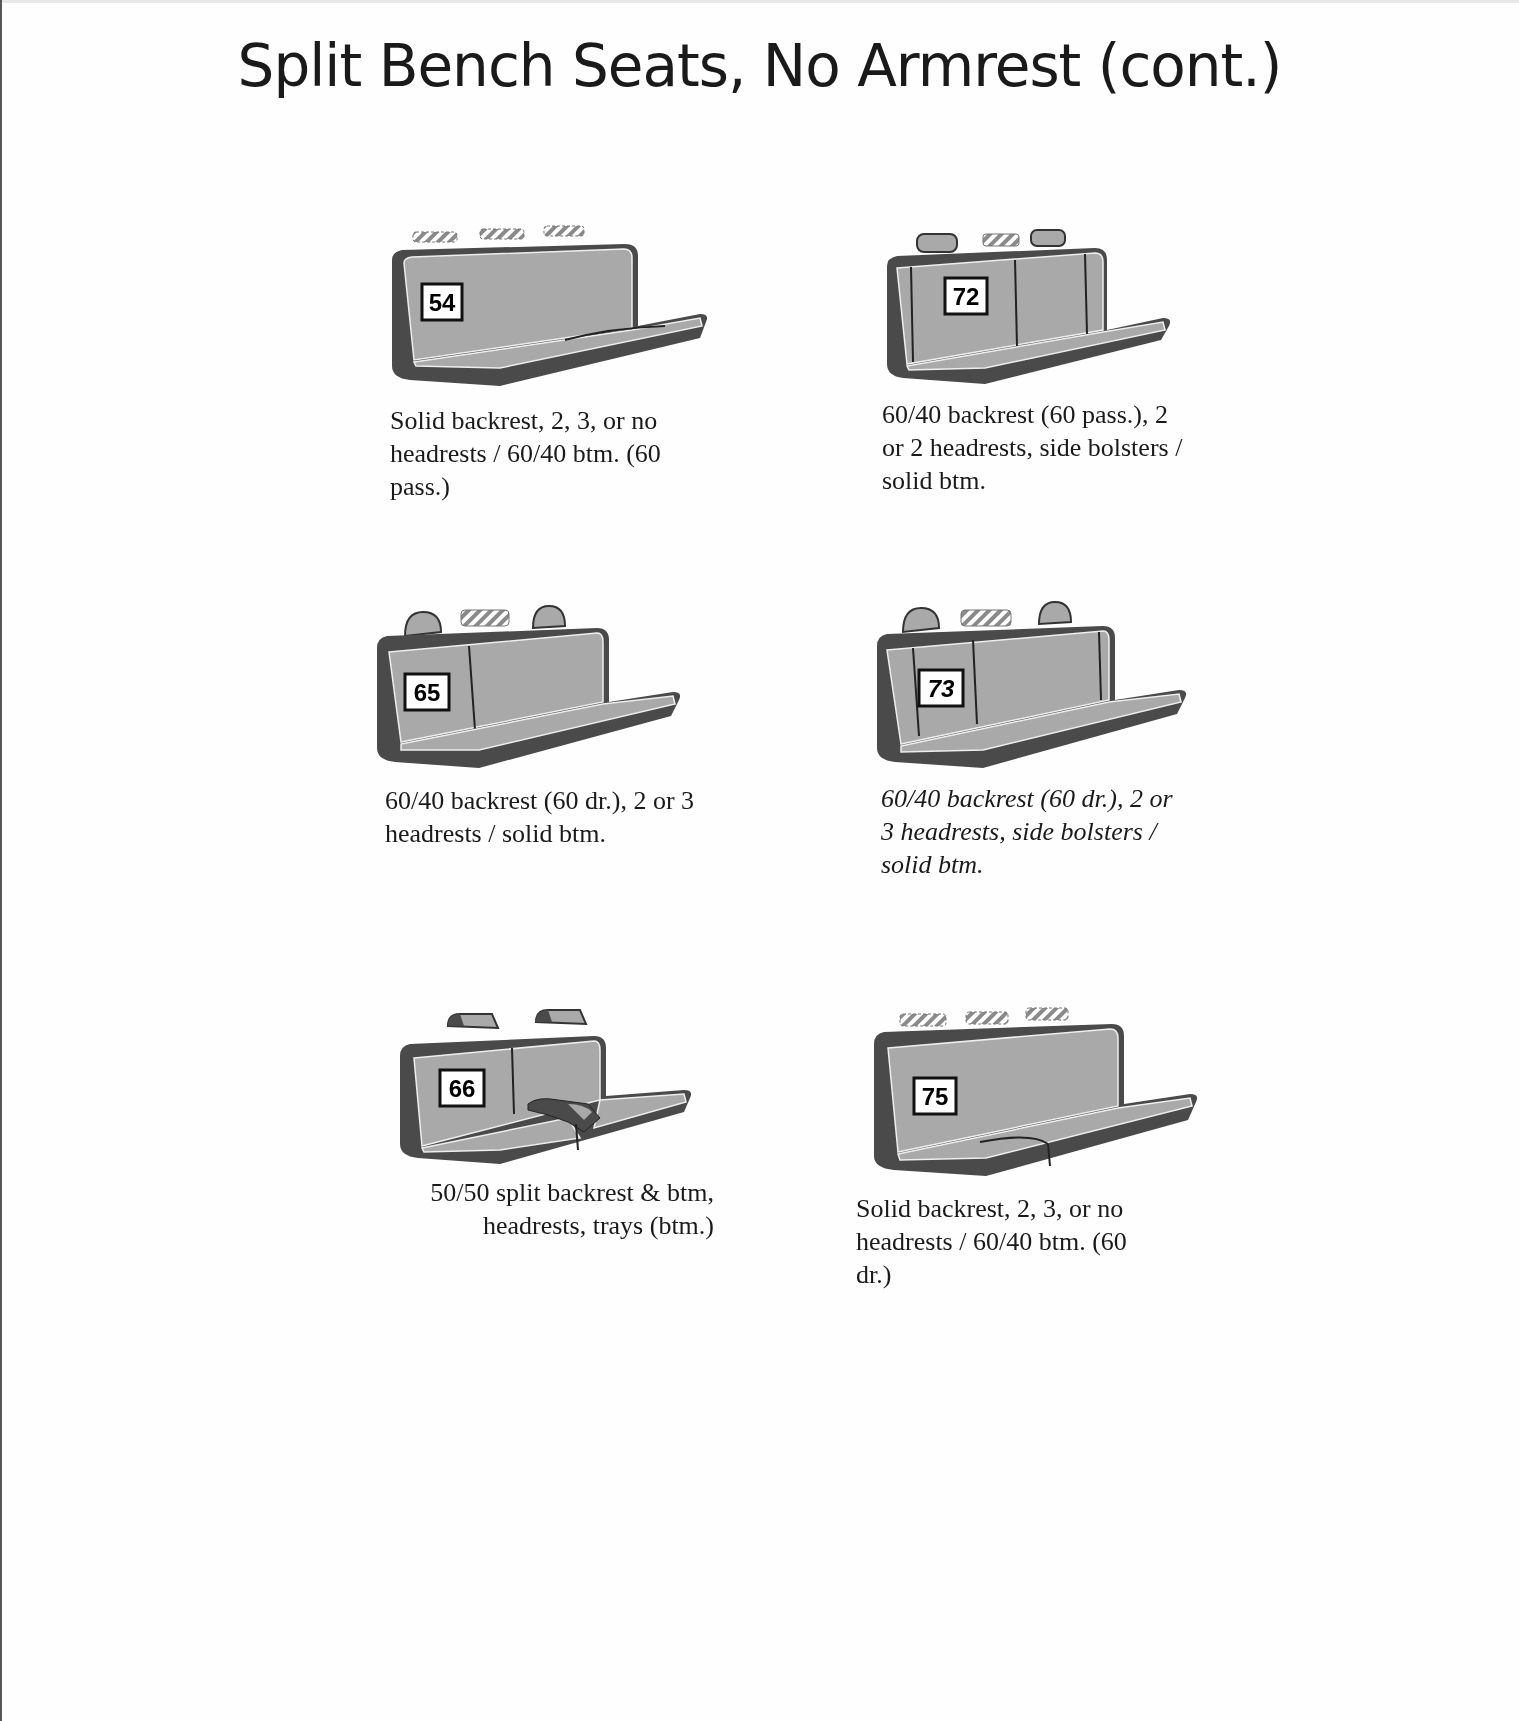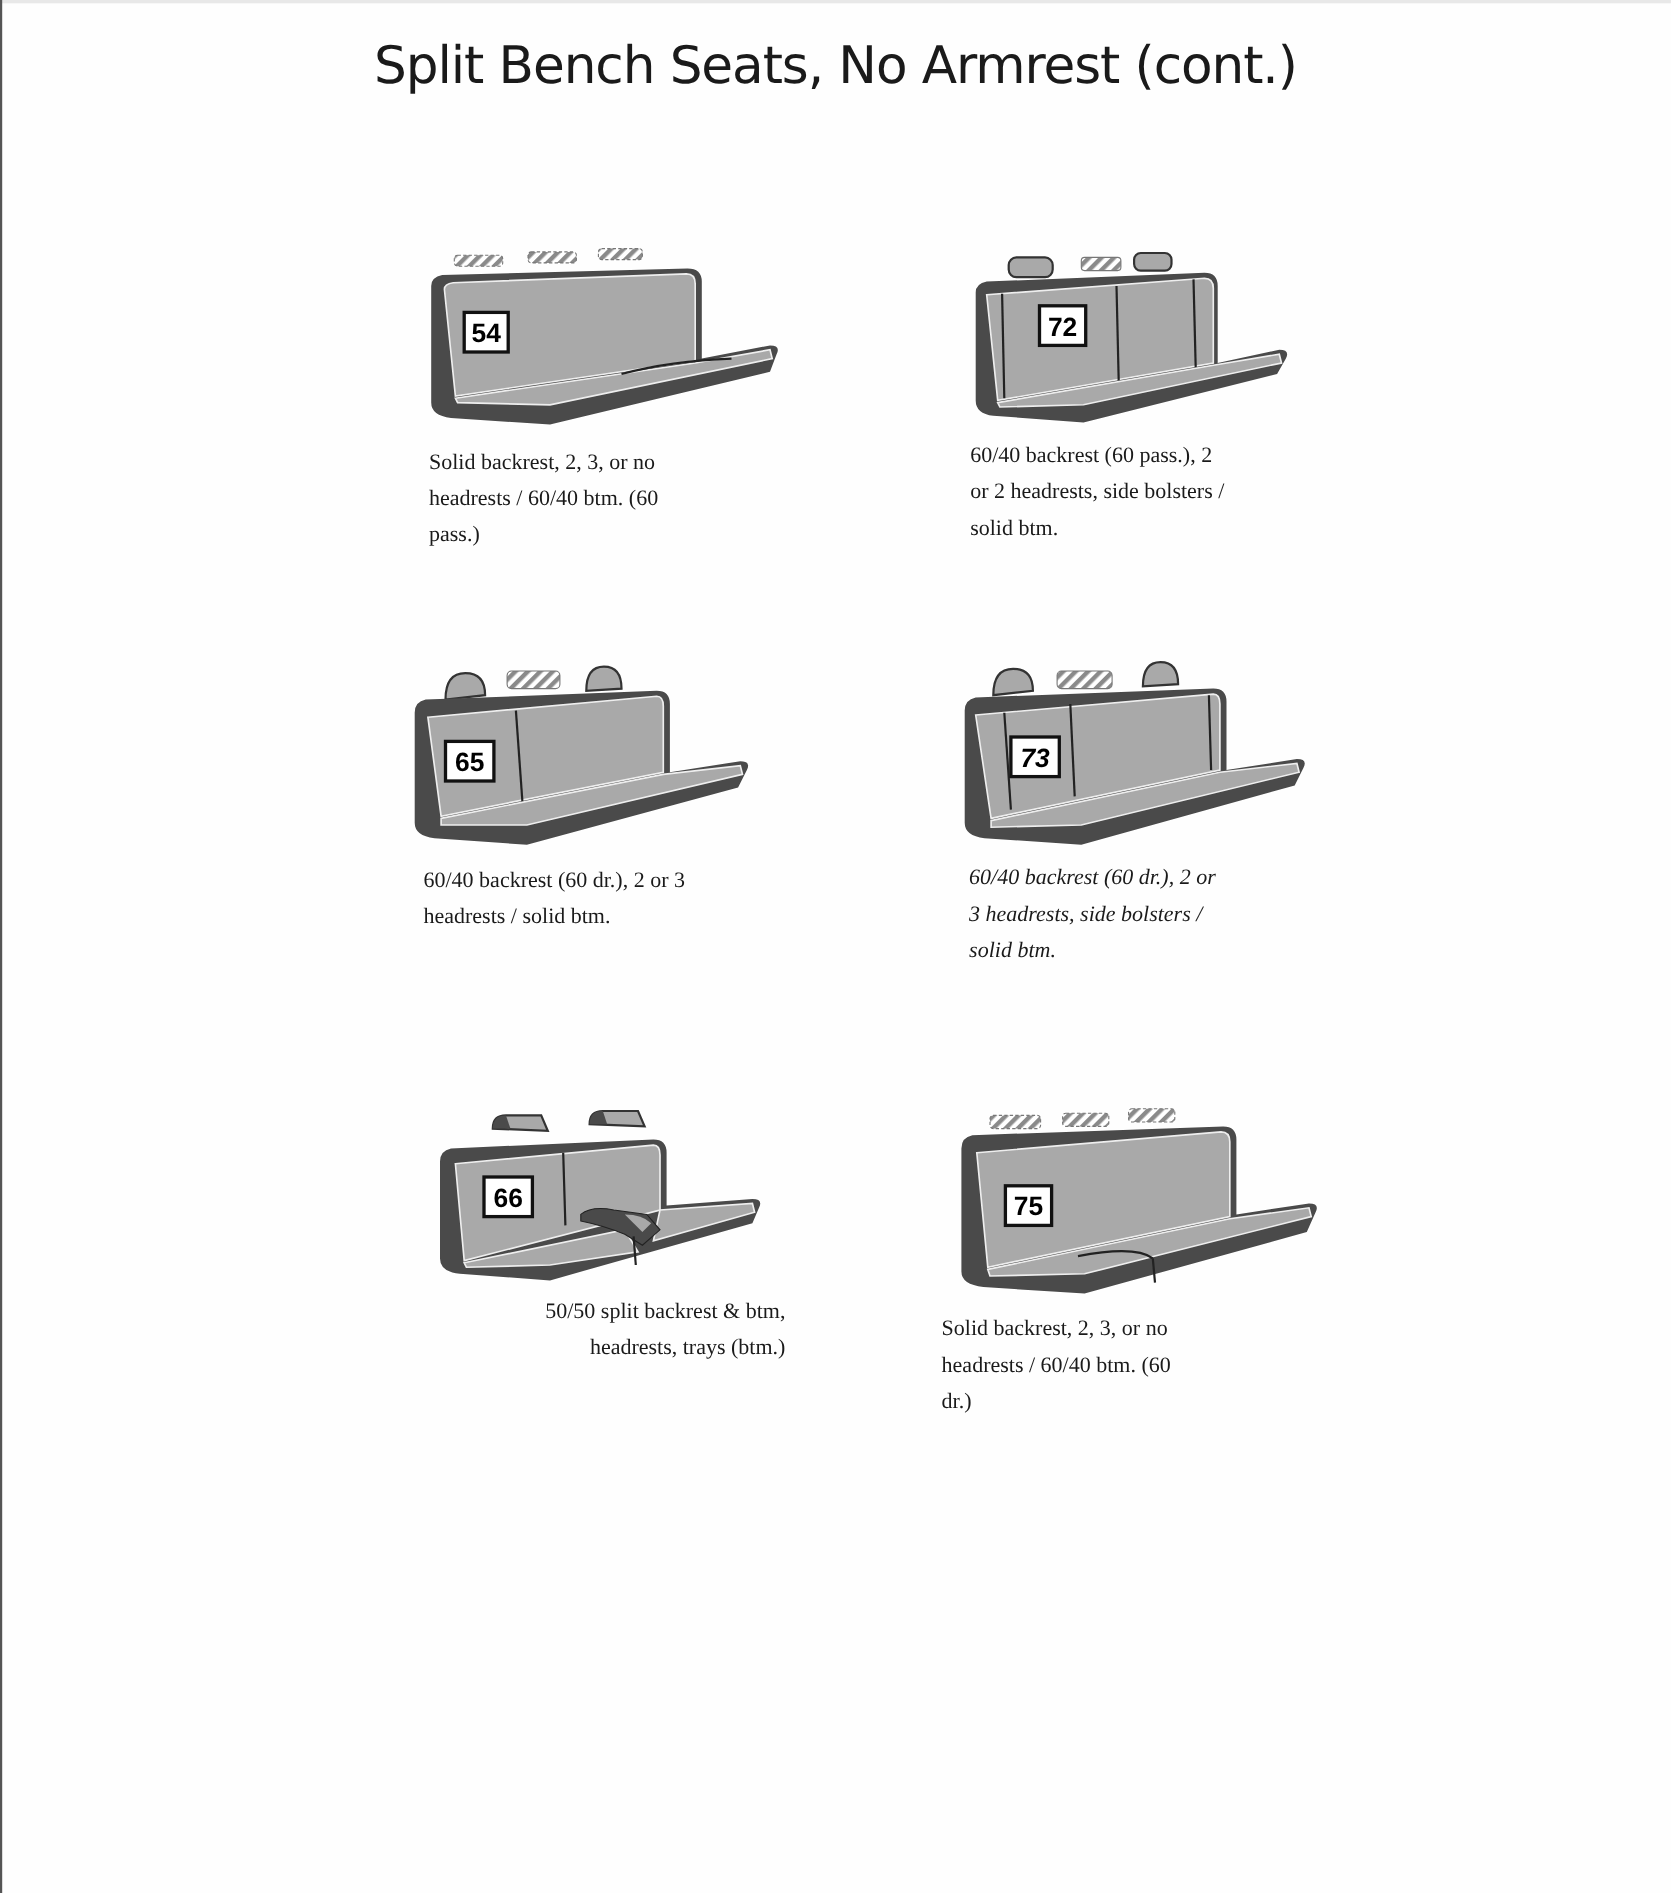--- a/index.html
+++ b/index.html
@@ -4,26 +4,26 @@
 <style>
   html, body { margin: 0; padding: 0; }
   body {
     width: 1519px; height: 1721px; background: #fefefe; position: relative; overflow: hidden;
     font-family: "Liberation Serif", serif;
   }
   .left-edge { position: absolute; left: 0; top: 0; width: 2px; height: 1721px; background: #555; }
   .top-edge { position: absolute; left: 0; top: 0; width: 1519px; height: 3px; background: #e8e8e8; }
   .title {
     position: absolute; left: 0; top: 32px; width: 1519px; text-align: center;
-    font-family: "DejaVu Sans", sans-serif; font-size: 47px; color: #1a1a1a; letter-spacing: -1px;
+    font-family: "DejaVu Sans", sans-serif; font-size: 58px; color: #1a1a1a; letter-spacing: -1px;
   }
   .item { position: absolute; }
   .item svg { display: block; }
   .caption {
-    font-family: "Liberation Serif", serif; font-size: 20px; line-height: 33px; color: #1a1a1a;
+    font-family: "Liberation Serif", serif; font-size: 26px; line-height: 33px; color: #1a1a1a;
     margin-top: 6px;
   }
   .badge-text { font-family: "Liberation Sans", sans-serif; font-weight: bold; font-size: 24px; }
 </style>
 </head>
 <body>
 
 <div class="top-edge"></div>
 <div class="left-edge"></div>
 

